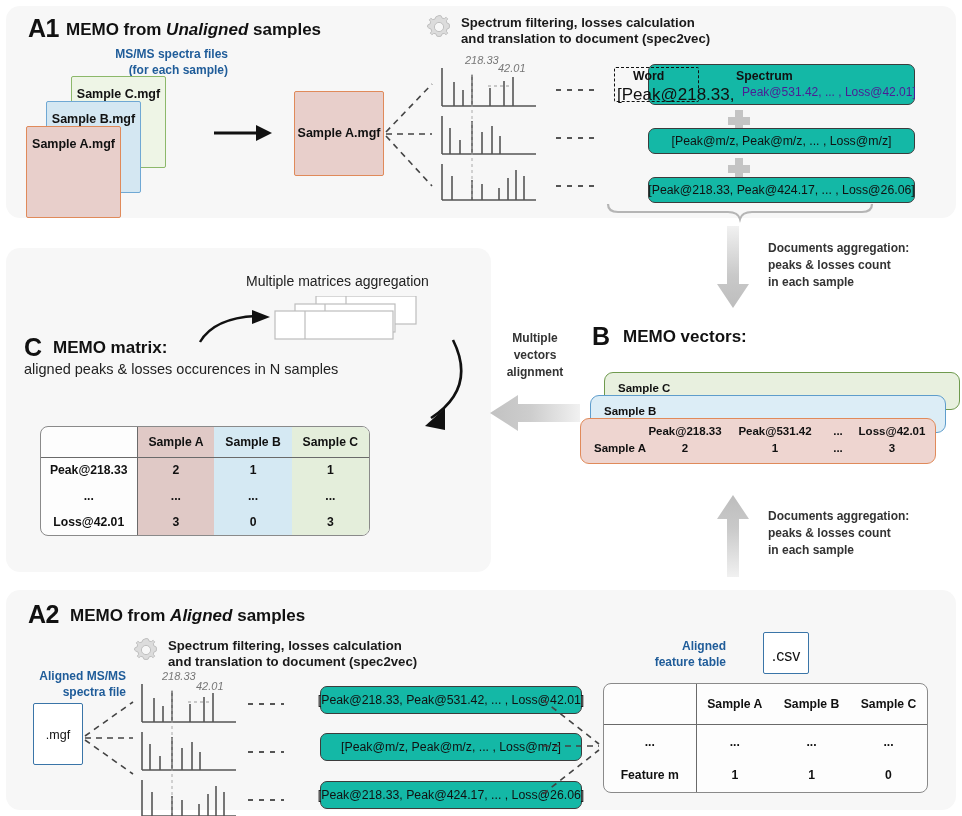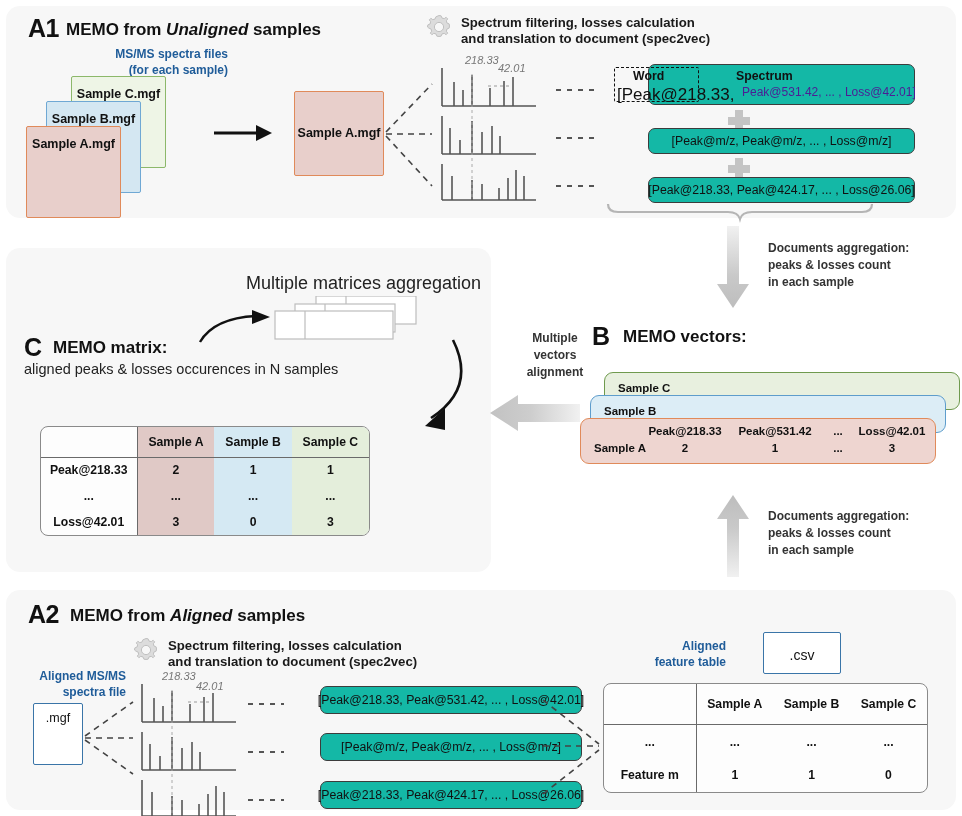--- a/index.html
+++ b/index.html
@@ -305,21 +305,21 @@
     <polygon points="12,0 24,0 24,58 34,58 18,82 2,58 12,58" fill="url(#gdown)"></polygon>
   </svg>
   <div class="abs gray-caption" style="left:768px; top:240px; text-align:left;">
     <div>Documents aggregation:</div>
     <div>peaks &amp; losses count</div>
     <div>in each sample</div>
   </div>
 
   <div class="panel" id="panel-c" style="left:6px; top:248px; width:485px; height:324px;">
 
-    <div class="abs" style="left:240px; top:25px; font-size:18px; color:#222; white-space:nowrap;">Multiple matrices aggregation</div>
+    <div class="abs" style="left:240px; top:25px; font-size:14px; color:#222; white-space:nowrap;">Multiple matrices aggregation</div>
 
     <svg class="abs" style="left:265px; top:48px;" width="150" height="45">
       <rect x="45" y="0" width="100" height="28" fill="#fff" stroke="#bdbdbd" stroke-width="1.2"></rect>
       <line x1="75" y1="0" x2="75" y2="28" stroke="#bdbdbd" stroke-width="1.2"></line>
       <rect x="24" y="8" width="100" height="28" fill="#fff" stroke="#bdbdbd" stroke-width="1.2"></rect>
       <line x1="54" y1="8" x2="54" y2="36" stroke="#bdbdbd" stroke-width="1.2"></line>
       <rect x="4" y="15" width="118" height="28" fill="#fff" stroke="#bdbdbd" stroke-width="1.2"></rect>
       <line x1="34" y1="15" x2="34" y2="43" stroke="#bdbdbd" stroke-width="1.2"></line>
     </svg>
 
@@ -362,21 +362,21 @@
       </tbody>
         </table>
     </div>
 
     <svg class="abs" style="left:355px; top:90px;" width="110" height="110">
       <path d="M92 2 q24 48 -22 78" fill="none" stroke="#111" stroke-width="2.6"></path>
       <polygon points="84,70 64,88 84,92" fill="#111"></polygon>
     </svg>
   </div>
 
-  <div class="abs gray-caption" style="left:496px; top:330px; width:78px;margin-left:20px;">
+  <div class="abs gray-caption" style="left:496px; top:330px; width:78px;">
     <div>Multiple</div>
     <div>vectors</div>
     <div>alignment</div>
   </div>
   <svg class="abs" style="left:490px; top:395px;" width="92" height="38">
     <defs>
       <linearGradient id="gleft" x1="1" y1="0" x2="0" y2="0">
         <stop offset="0%" stop-color="#f1f1f1"></stop>
           <stop offset="55%" stop-color="#cdcdcd"></stop>
         <stop offset="100%" stop-color="#c2c2c2"></stop>
@@ -436,21 +436,21 @@
     </svg>
     <div class="abs gear-caption" style="left:162px; top:48px;">
       <div>Spectrum filtering, losses calculation</div>
       <div>and translation to document (spec2vec)</div>
     </div>
 
     <div class="abs blue-label" style="left:0px; top:78px; width:120px;">
       <div>Aligned MS/MS</div>
       <div>spectra file</div>
     </div>
-    <div class="filecard card-white" style="left:27px; top:113px; width:50px; height:62px; padding-top:7px; font-weight:normal; font-size:12.5px;">.mgf</div>
+    <div class="filecard card-white" style="left:27px; top:113px; width:50px; height:62px; padding-top:24px; font-weight:normal; font-size:12.5px;">.mgf</div>
 
     <svg class="abs" style="left:77px; top:108px;" width="55" height="80">
       <line x1="2" y1="38" x2="50" y2="4" stroke="#444" stroke-width="1.6" stroke-dasharray="6,5"></line>
       <line x1="2" y1="40" x2="50" y2="40" stroke="#444" stroke-width="1.6" stroke-dasharray="6,5"></line>
       <line x1="2" y1="42" x2="50" y2="76" stroke="#444" stroke-width="1.6" stroke-dasharray="6,5"></line>
     </svg>
 
     <div class="abs axis-num" style="left:156px; top:80px;">218.33</div>
     <div class="abs axis-num" style="left:190px; top:90px;">42.01</div>
 
@@ -501,21 +501,21 @@
     <svg class="abs" style="left:535px; top:96px;" width="62" height="125">
       <line x1="2" y1="14" x2="58" y2="58" stroke="#444" stroke-width="1.6" stroke-dasharray="6,5"></line>
       <line x1="2" y1="60" x2="58" y2="60" stroke="#444" stroke-width="1.6" stroke-dasharray="6,5"></line>
       <line x1="2" y1="108" x2="58" y2="64" stroke="#444" stroke-width="1.6" stroke-dasharray="6,5"></line>
     </svg>
 
     <div class="abs blue-label" style="left:590px; top:48px; width:130px;">
       <div>Aligned</div>
       <div>feature table</div>
     </div>
-    <div class="filecard card-white" style="left:757px; top:42px; width:78px; height:42px; padding-top:14px; font-weight:normal; font-size:14px;">.csv</div>
+    <div class="filecard card-white" style="left:757px; top:42px; width:46px; height:42px; padding-top:14px; font-weight:normal; font-size:16px;">.csv</div>
 
     <div class="tbl" id="feature-table" style="left:597px; top:93px; width:325px; height:110px;">
       <table>
         <tbody>
             <tr>
           <th class="rowlab hline"></th>
           <th class="vline hline shA">Sample A</th>
           <th class="hline shB">Sample B</th>
           <th class="hline shC">Sample C</th>
         </tr>

